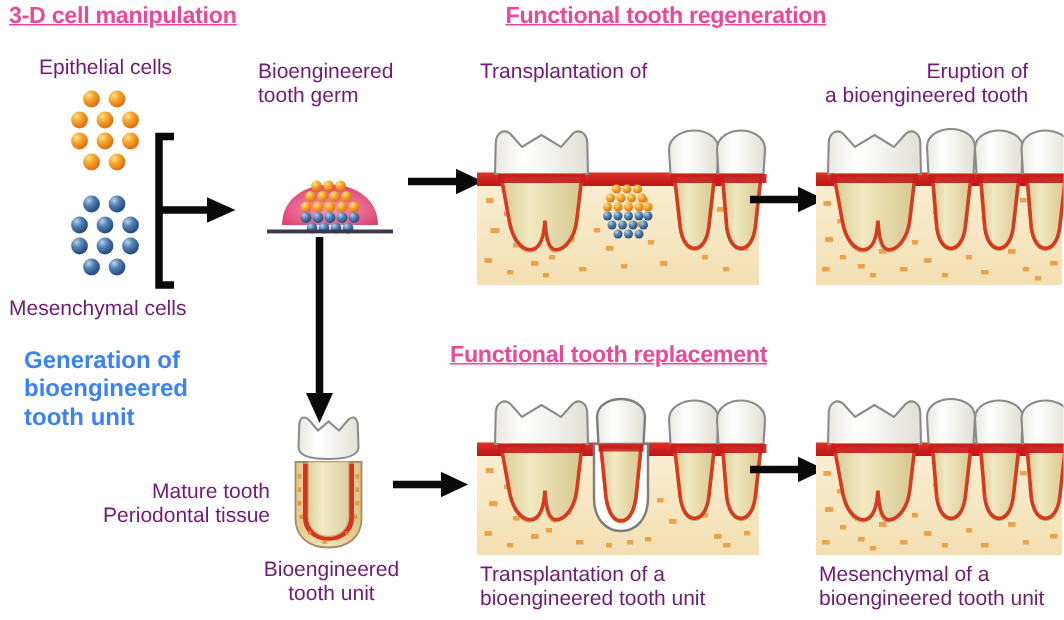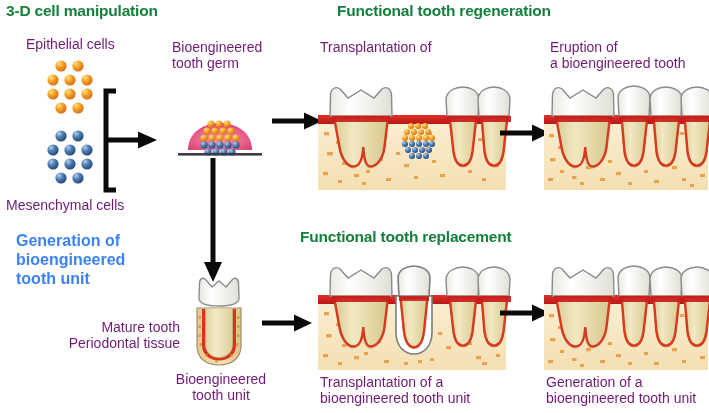--- a/index.html
+++ b/index.html
@@ -1,19 +1,19 @@
 <!DOCTYPE html>
 <html><head>
 <meta charset="utf-8">
 <style>
   html,body{margin:0;padding:0;background:#ffffff;}
   body{width:709px;height:413px;position:relative;overflow:hidden;
        font-family:"Liberation Sans",sans-serif;color:#1a1a1a;}
   .abs{position:absolute;}
-  .hdr{color:#15803d;font-weight:bold;font-size:15.5px;letter-spacing:-0.2px;white-space:nowrap;}
+  .hdr{color:#ec4899;font-weight:bold;font-size:15.5px;letter-spacing:-0.2px;white-space:nowrap;text-decoration:underline;}
   .lbl{font-size:14px;line-height:15.5px;color:#701a75;white-space:nowrap;}
   .lbl.c{text-align:center;}
   .lbl.r{text-align:right;}
   .redblock{color:#3b82f6;font-weight:bold;font-size:16px;line-height:19px;white-space:nowrap;}
   svg{display:block;overflow:visible;}
 </style>
 </head>
 <body>
 
 <div class="abs hdr" style="left:6px;top:2px;">3-D cell manipulation</div>
@@ -219,21 +219,21 @@
   <svg width="52" height="22" viewBox="0 0 52 22">
     <path d="M0 11 H34" stroke="#0a0a0a" stroke-width="5" fill="none"></path>
     <path d="M32 2.5 L50 11 L32 19.5 Z" fill="#0a0a0a"></path>
   </svg>
 </div>
 
 <div class="abs lbl" style="left:320px;top:40px;">
   <div>Transplantation of</div>
 </div>
 
-<div class="abs lbl" style="left:550px;top:40px;">
+<div class="abs lbl" style="left:550px;top:40px;text-align:right;">
   <div>Eruption of</div>
   <div>a bioengineered tooth</div>
 </div>
 
 <div class="abs" style="left:318px;top:86px;width:188px;height:104px;">
   <svg width="188" height="104" viewBox="0 0 188 104">
     <defs>
       <linearGradient id="boneG" x1="0" y1="0" x2="0" y2="1">
         <stop offset="0%" stop-color="#fbefd4"></stop>
           <stop offset="100%" stop-color="#f3dfb2"></stop>
@@ -554,15 +554,15 @@
     </g>
   </svg>
 </div>
 
 <div class="abs lbl" style="left:320px;top:375px;">
   <div>Transplantation of a</div>
   <div>bioengineered tooth unit</div>
 </div>
 
 <div class="abs lbl" style="left:546px;top:375px;">
-  <div>Generation of a</div>
+  <div>Mesenchymal of a</div>
   <div>bioengineered tooth unit</div>
 </div>
 
 </body></html>

